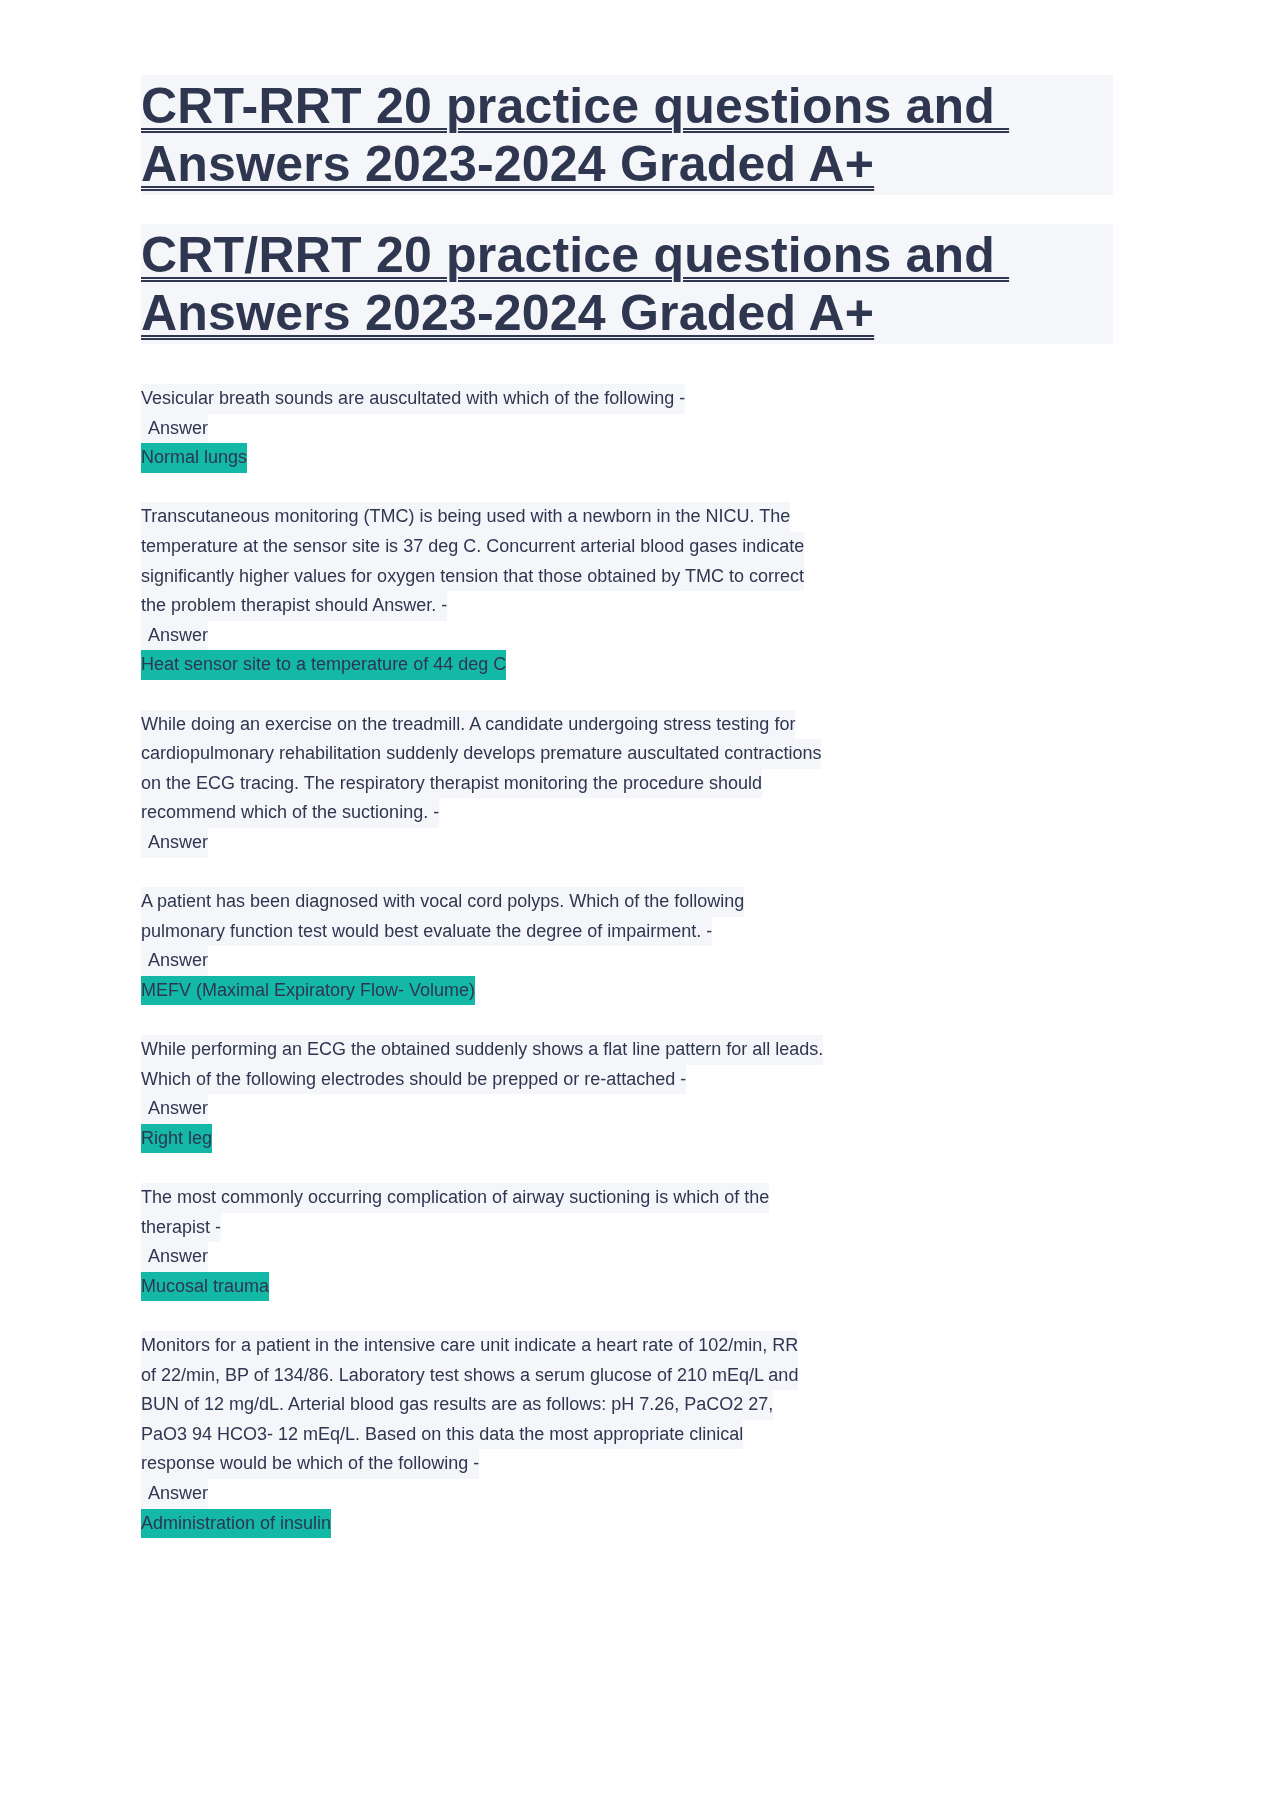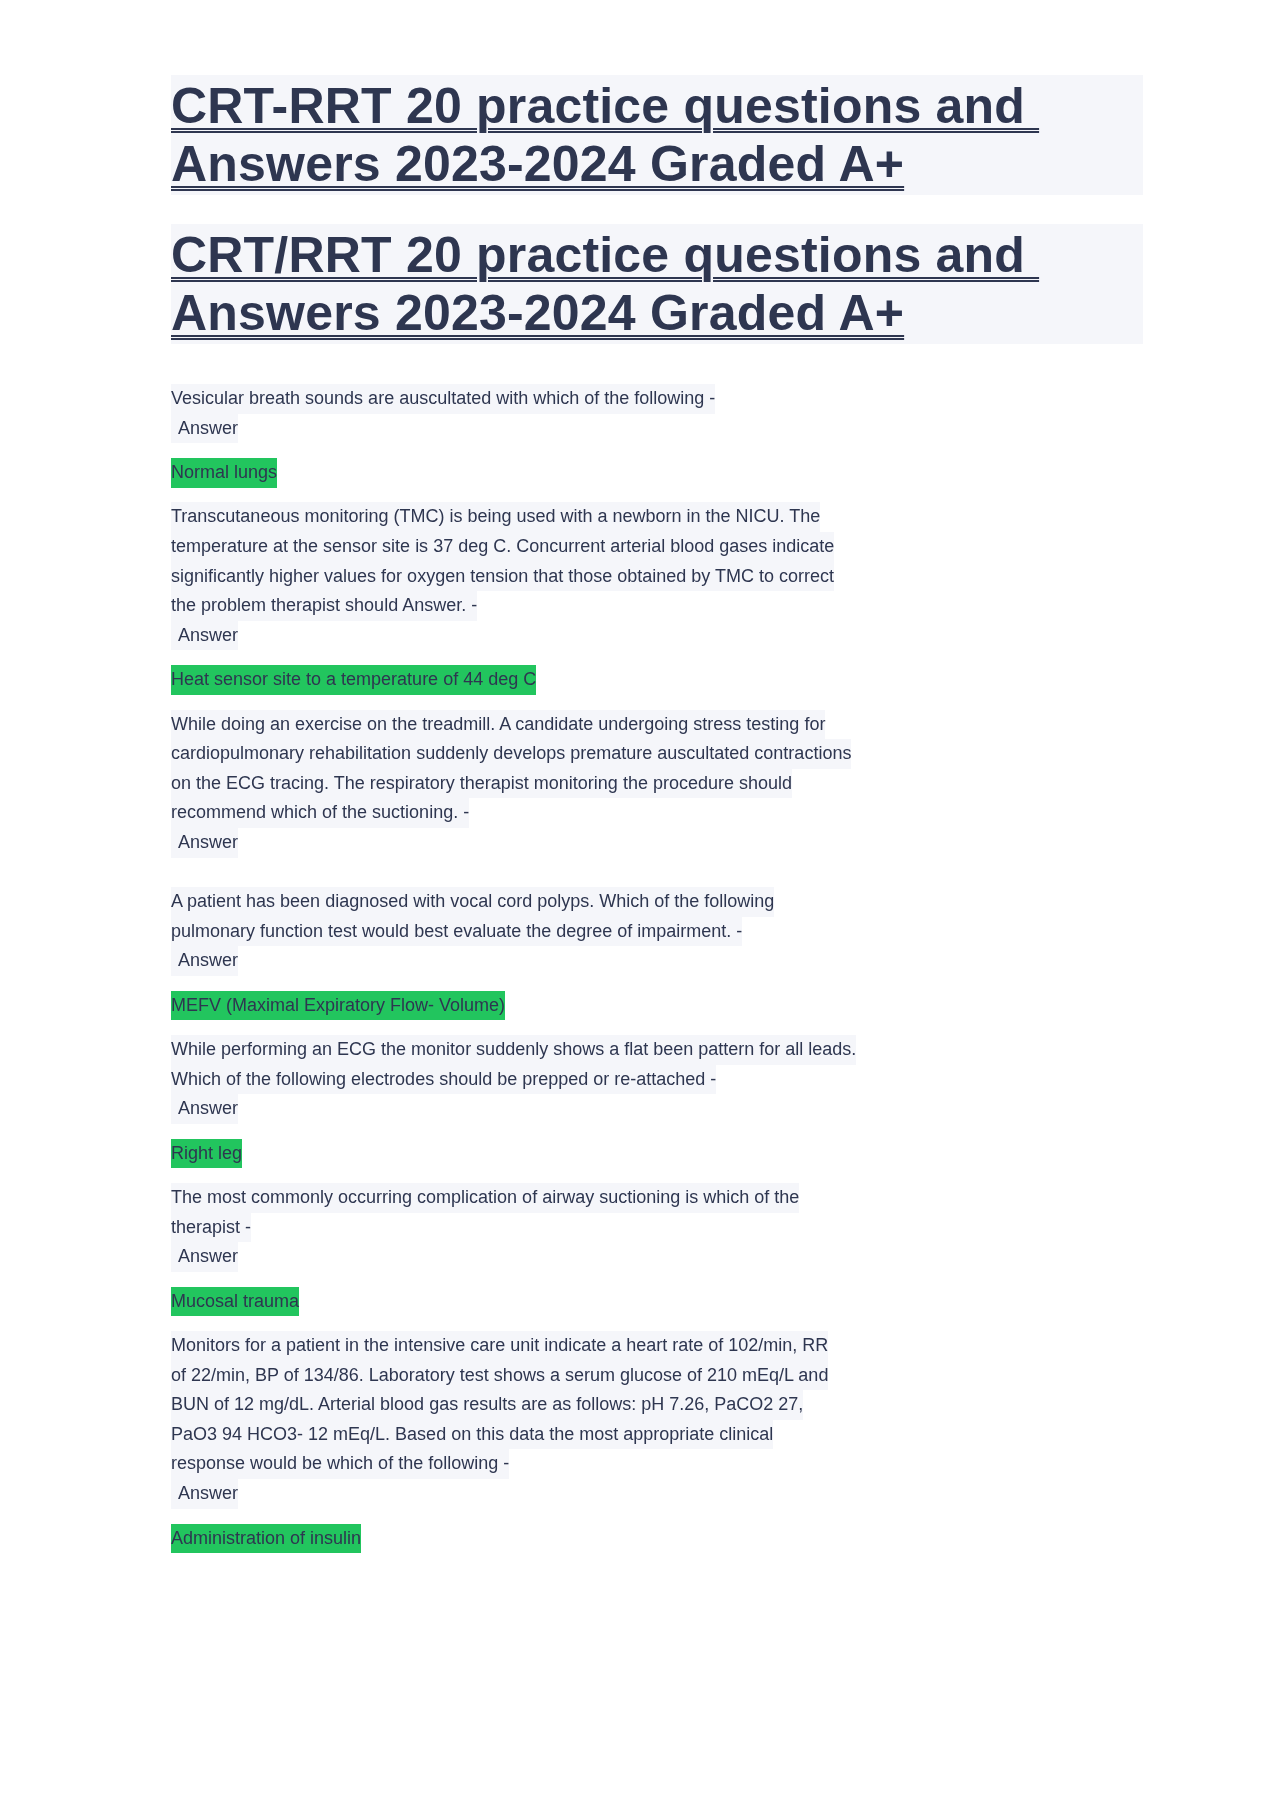--- a/index.html
+++ b/index.html
@@ -10,21 +10,21 @@
     body {
       width: 1280px;
       height: 1811px;
       position: relative;
       overflow: hidden;
       font-family: "Liberation Sans", sans-serif;
       color: #2e3650;
     }
     .page {
       position: absolute;
-      left: 171px;
+      left: 141px;
       top: 75px;
       width: 972px;
     }
     .heading-box {
       background: #f5f6fa;
       width: 972px;
       height: 120px;
       margin-bottom: 29px;
       box-sizing: border-box;
       padding-top: 2px;
@@ -60,23 +60,22 @@
     }
     .line .hl {
       background: #f5f6fa;
       display: inline-block;
       height: 29.6px;
     }
     .answer-label .hl {
       padding-left: 7px;
     }
     .answer-value .hl {
-      background: #22c55e;
+      background: #14b8a6;
       color: #2e3650;
-      margin-top: 15px;
     }
   </style>
 </head>
 <body>
 
 <div class="page">
 
   <div class="heading-box">
     <div class="heading-line"><span>CRT-RRT 20 practice questions and </span></div>
     <div class="heading-line"><span>Answers 2023-2024 Graded A+</span></div>
@@ -113,21 +112,21 @@
     </div>
 
     <div class="qa">
       <div class="line"><span class="hl">A patient has been diagnosed with vocal cord polyps. Which of the following</span></div>
       <div class="line"><span class="hl">pulmonary function test would best evaluate the degree of impairment. -</span></div>
       <div class="line answer-label"><span class="hl">Answer</span></div>
       <div class="line answer-value"><span class="hl">MEFV (Maximal Expiratory Flow- Volume)</span></div>
     </div>
 
     <div class="qa">
-      <div class="line"><span class="hl">While performing an ECG the monitor suddenly shows a flat been pattern for all leads.</span></div>
+      <div class="line"><span class="hl">While performing an ECG the obtained suddenly shows a flat line pattern for all leads.</span></div>
       <div class="line"><span class="hl">Which of the following electrodes should be prepped or re-attached -</span></div>
       <div class="line answer-label"><span class="hl">Answer</span></div>
       <div class="line answer-value"><span class="hl">Right leg</span></div>
     </div>
 
     <div class="qa">
       <div class="line"><span class="hl">The most commonly occurring complication of airway suctioning is which of the</span></div>
       <div class="line"><span class="hl">therapist -</span></div>
       <div class="line answer-label"><span class="hl">Answer</span></div>
       <div class="line answer-value"><span class="hl">Mucosal trauma</span></div>

